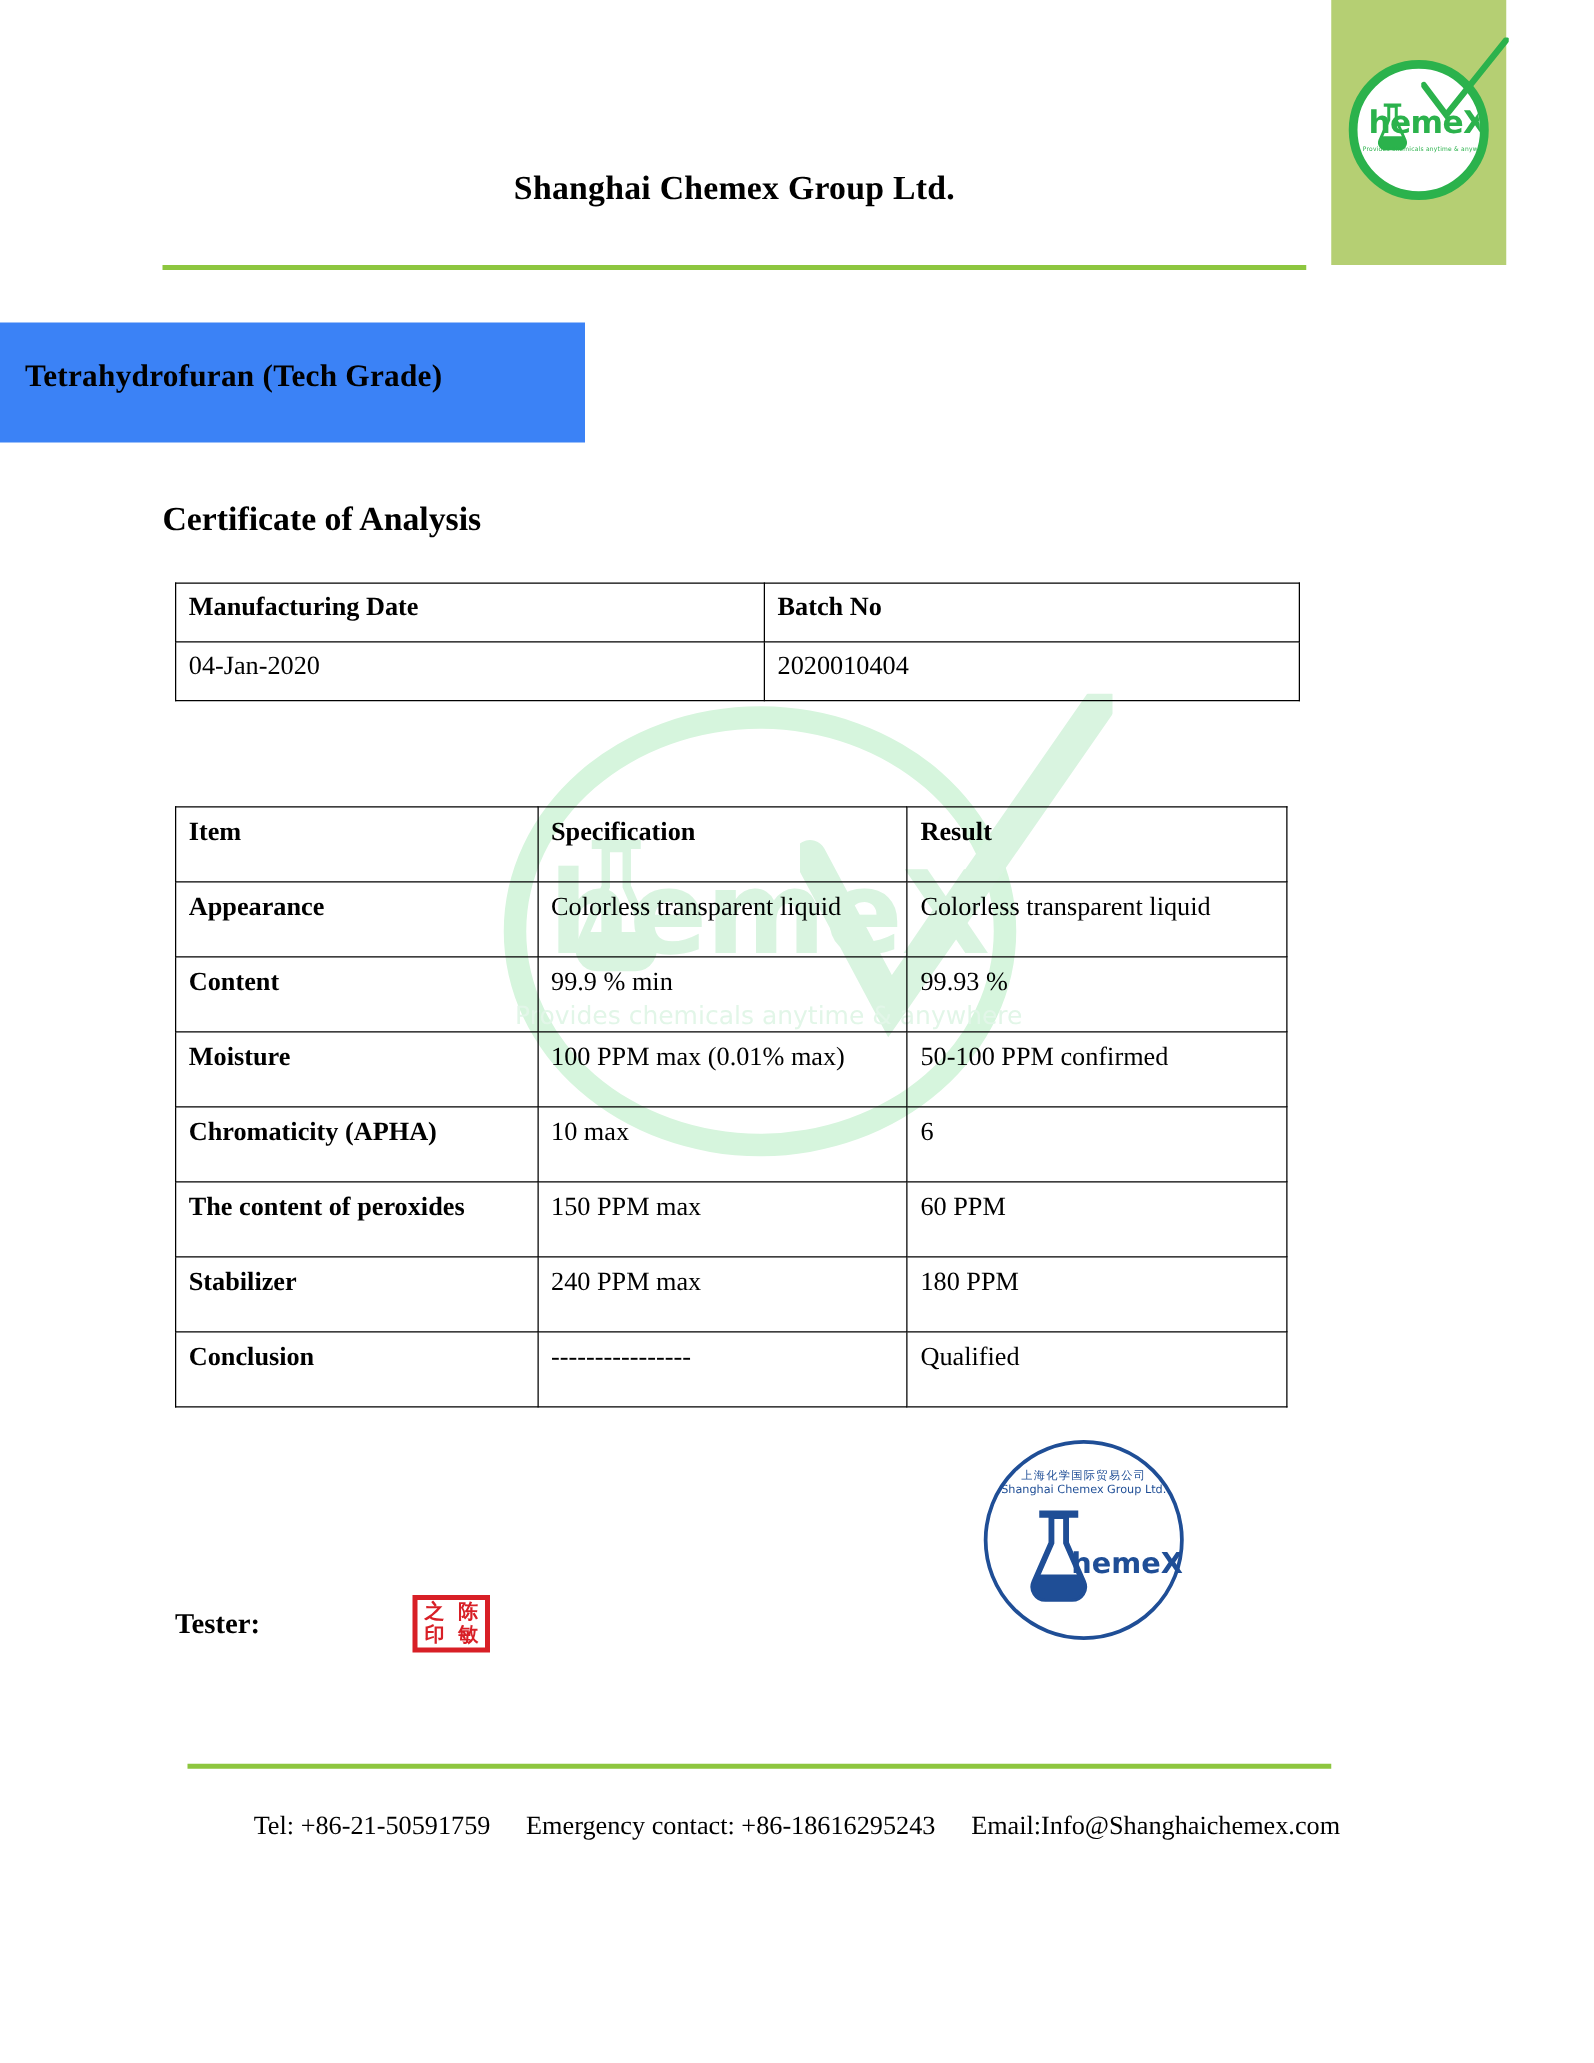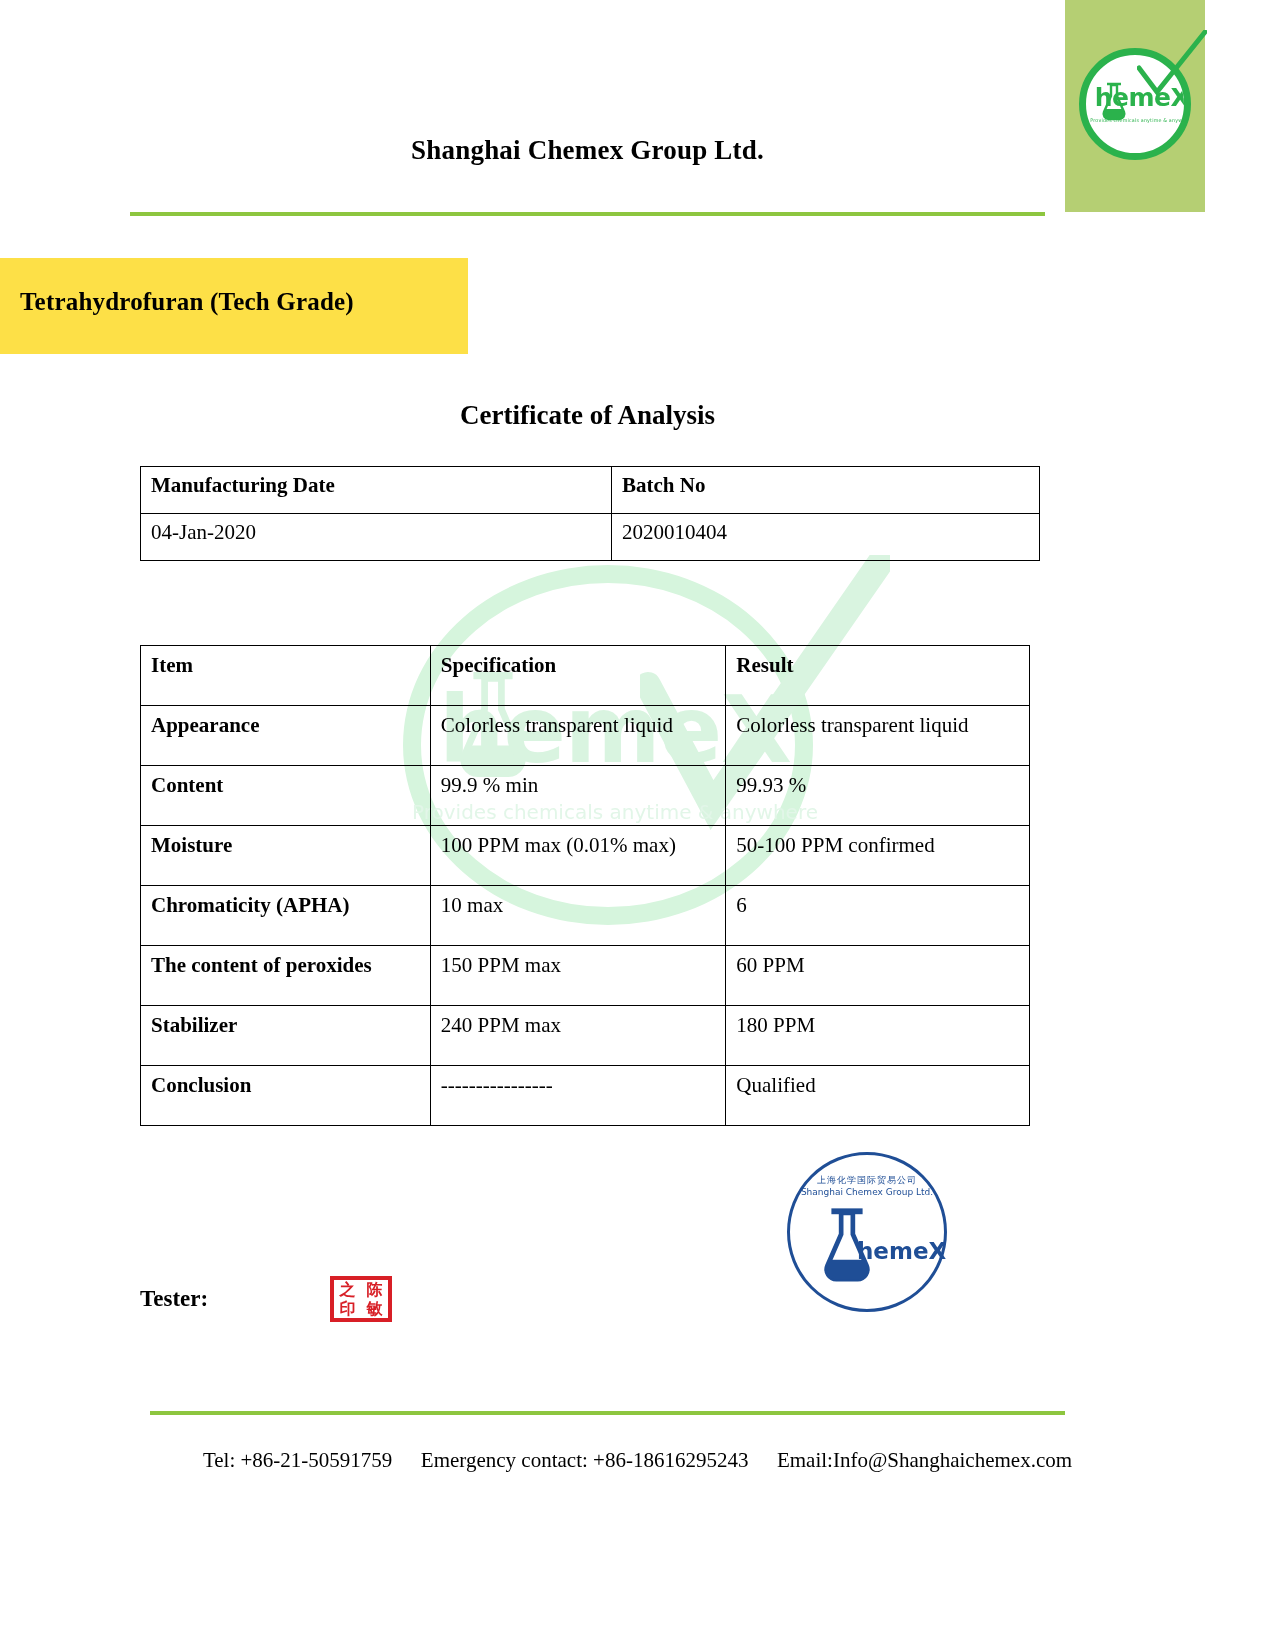--- a/index.html
+++ b/index.html
@@ -98,38 +98,37 @@
     background: #8dc63f;
   }
 
   
   .product-banner {
     position: absolute;
     left: 0;
     top: 258px;
     width: 468px;
     height: 96px;
-    background: #fde047;
+    background: #3b82f6;
   }
   .product-banner-text {
     position: absolute;
     left: 20px;
     top: 30px;
     font-size: 25px;
     font-weight: bold;
     letter-spacing: 0.2px;
   }
 
   
   .doc-title {
     position: absolute;
     left: 130px;
     top: 400px;
     width: 915px;
-    text-align: center;
     font-size: 27px;
     font-weight: bold;
   }
 
   
   .watermark {
     position: absolute;
     left: 355px;
     top: 565px;
     width: 520px;

